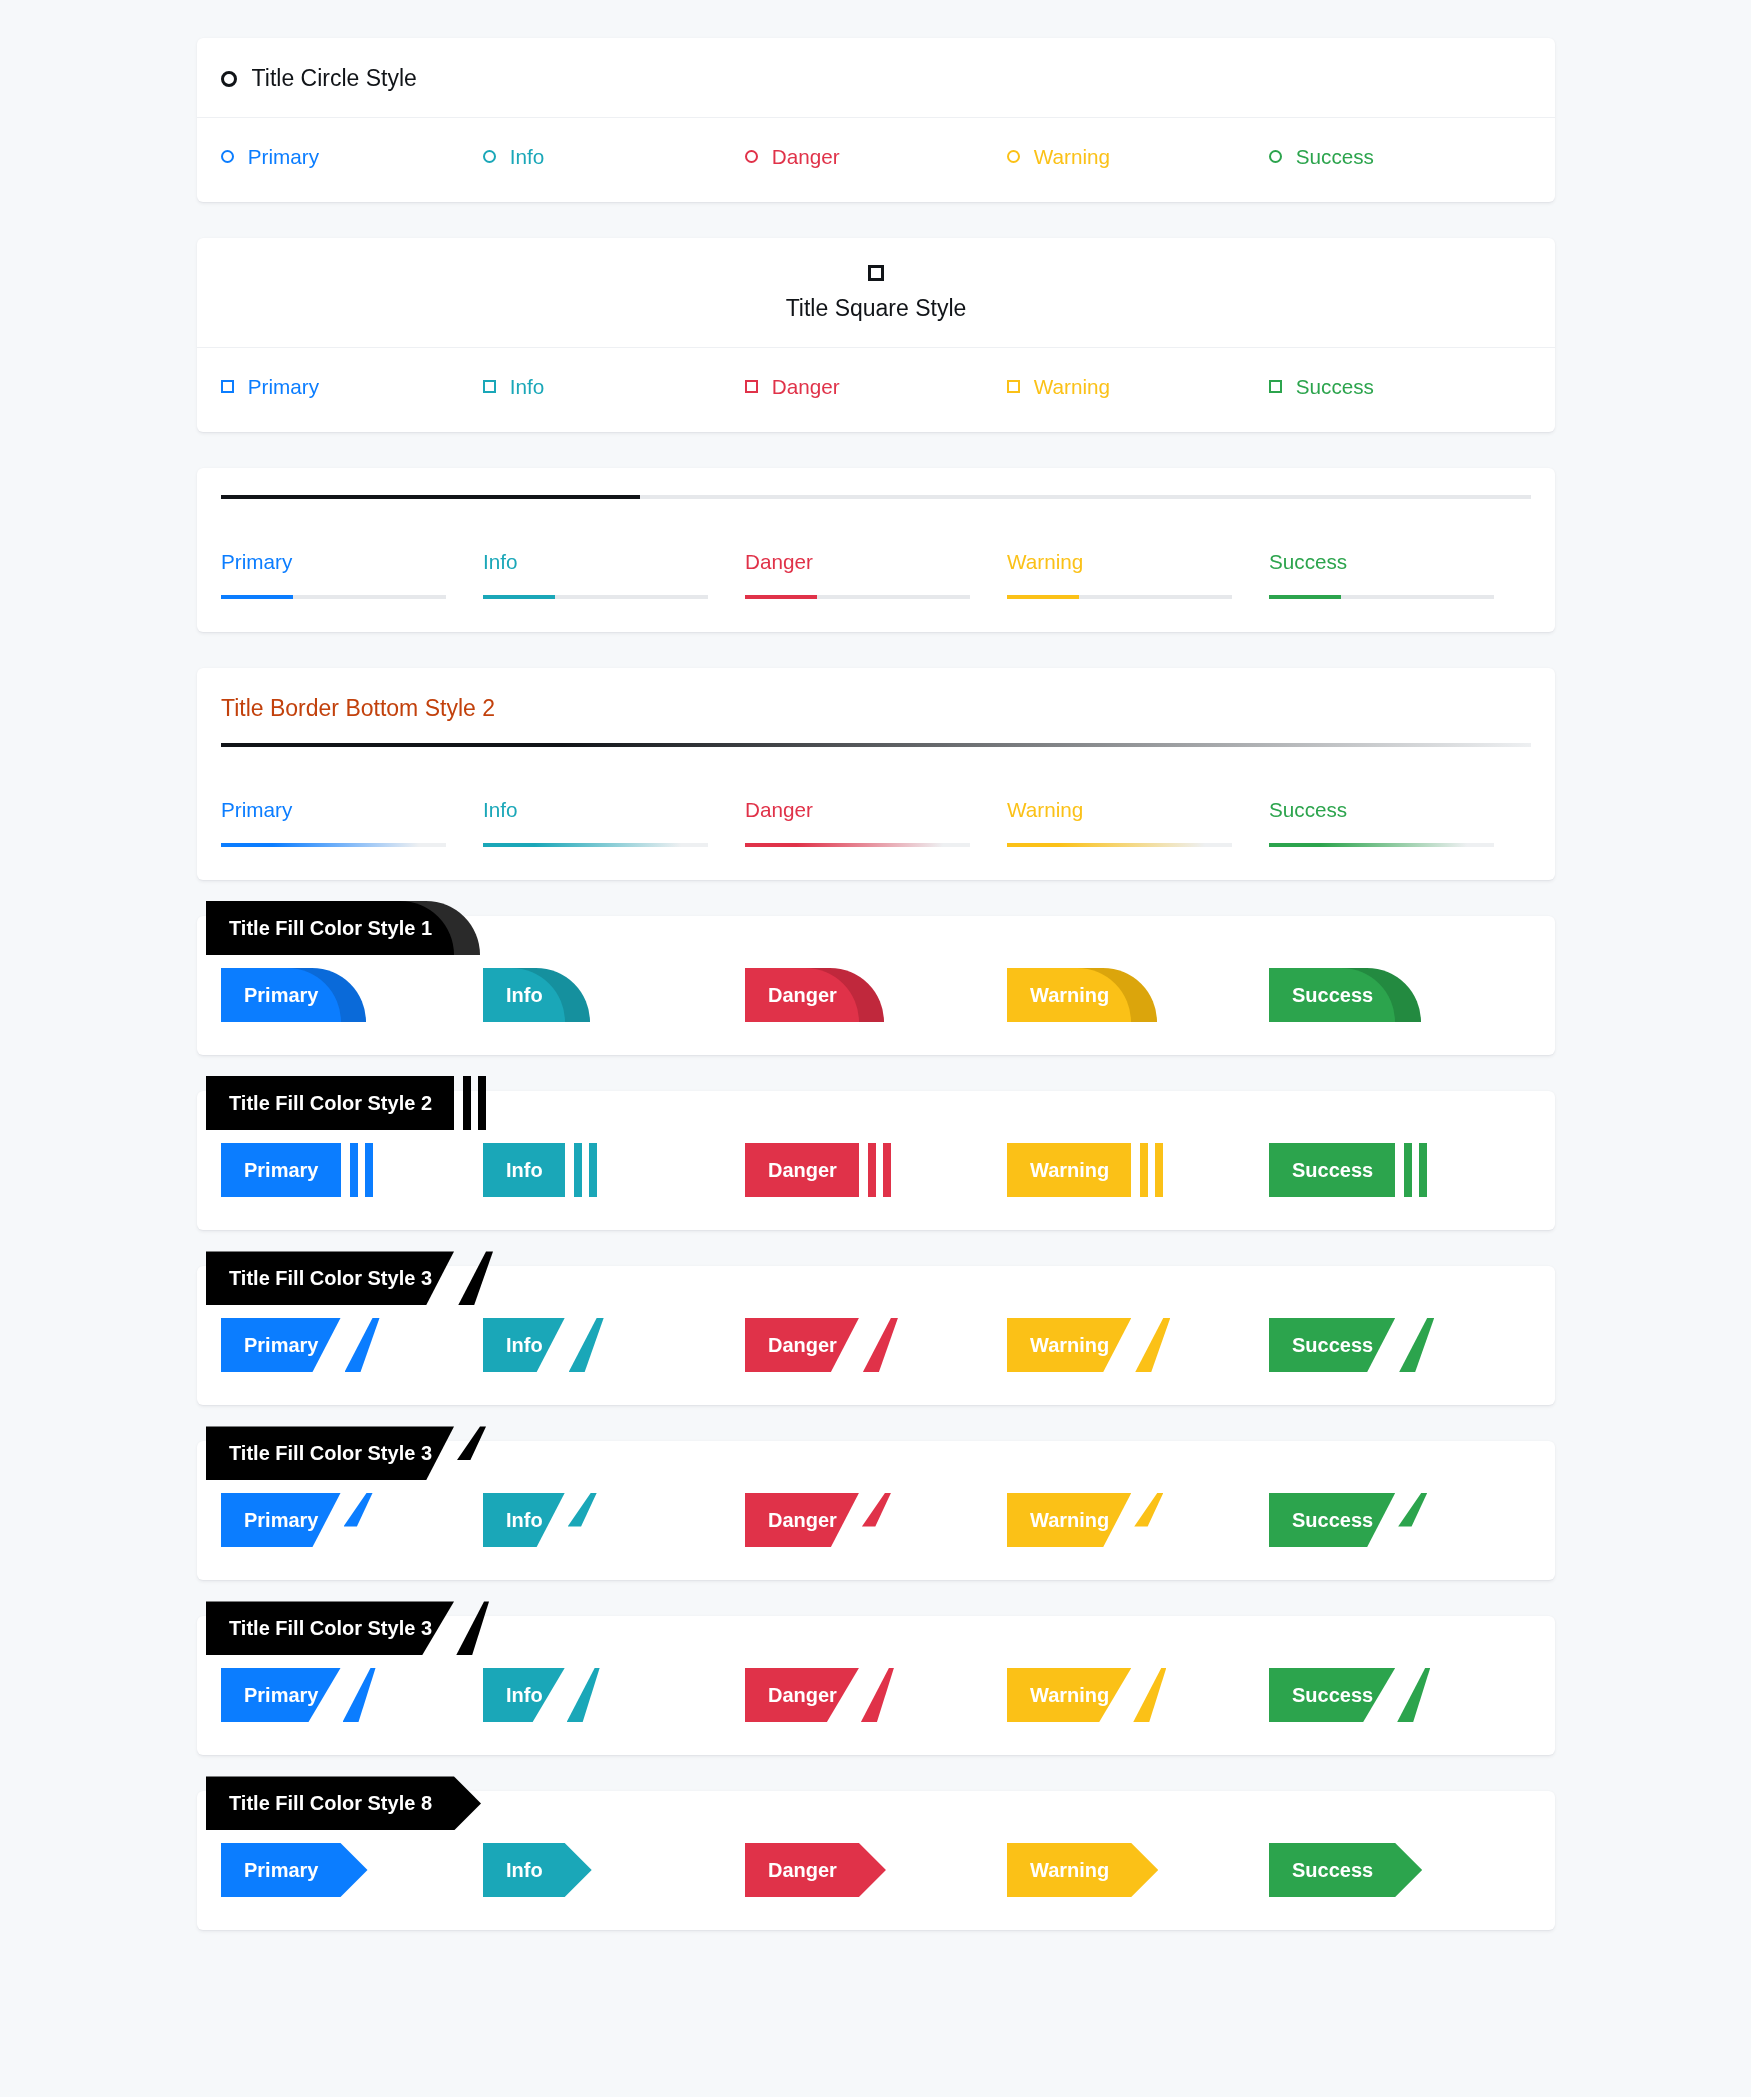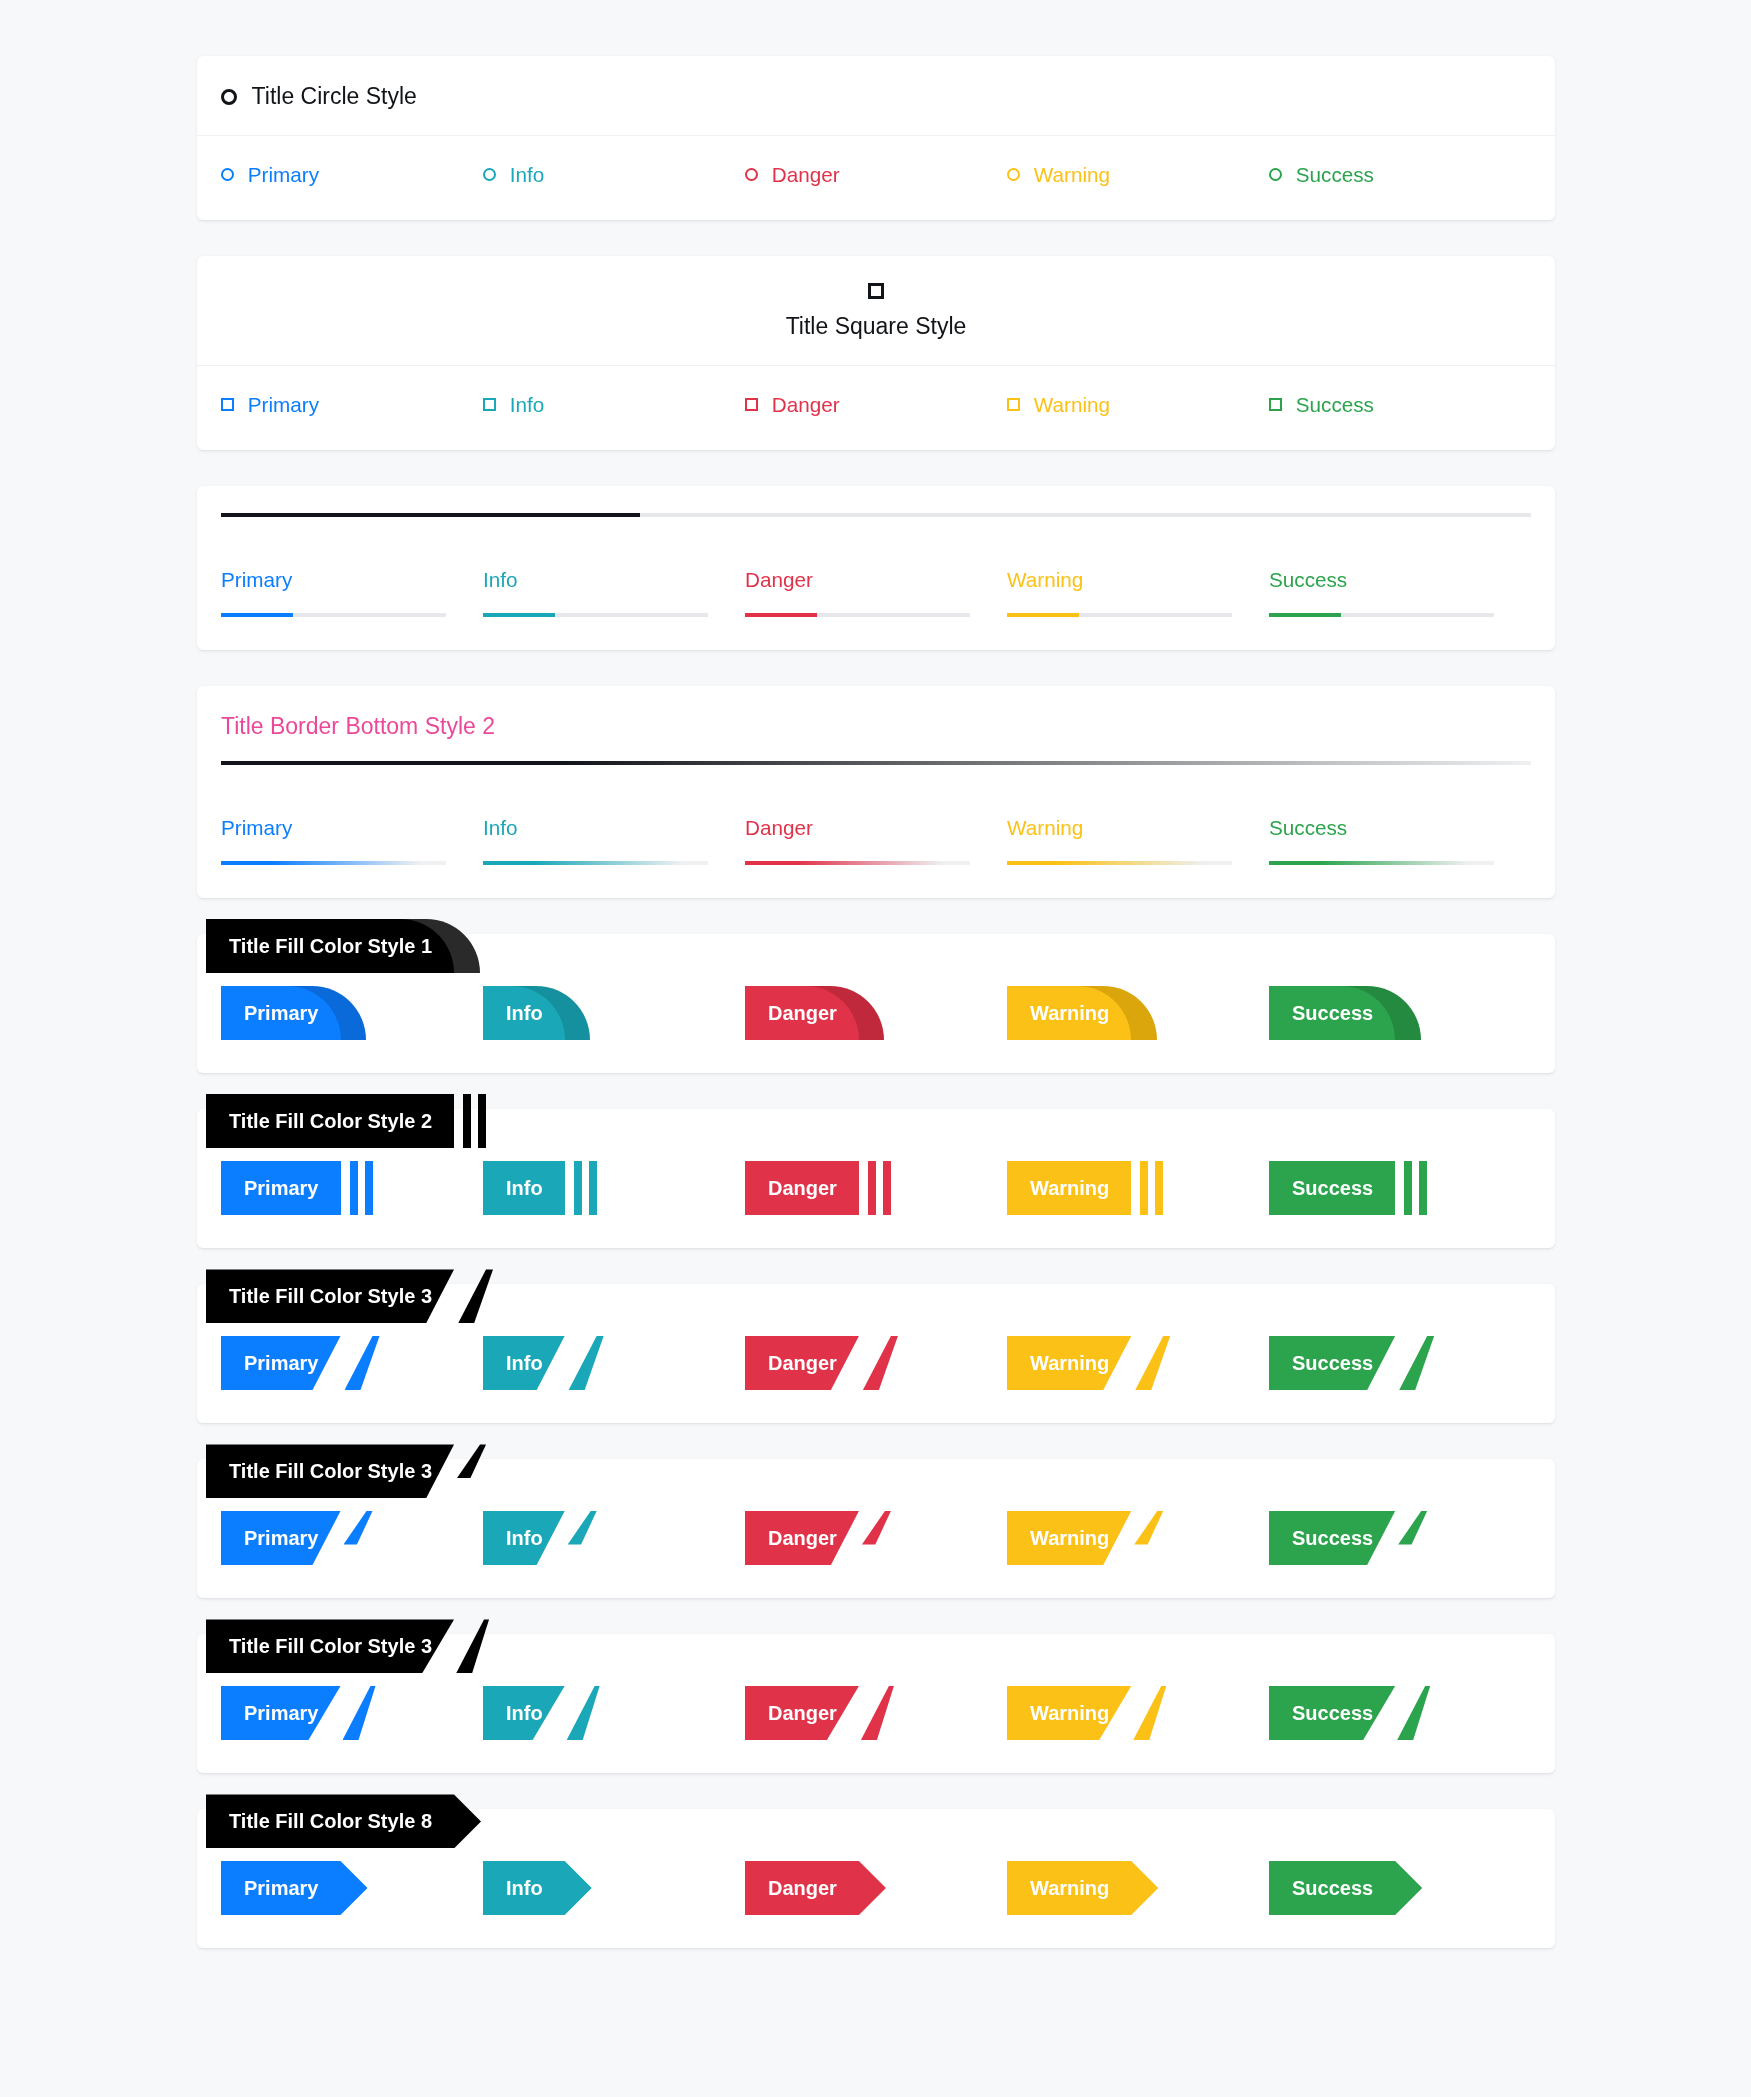--- a/index.html
+++ b/index.html
@@ -4,21 +4,21 @@
 <style>
   * { box-sizing: border-box; }
   html, body {
     margin: 0; padding: 0;
     background: #f6f8fa;
     font-family: "Liberation Sans", sans-serif;
   }
   body { width: 1752px; }
 
   .page { width: 1752px; padding: 38px 0 24px 0; }
-  .wrap { width: 1358px; margin: 18px auto; }
+  .wrap { width: 1358px; margin: 0 auto; }
 
   
   .card {
     background: #ffffff;
     border-radius: 6px;
     box-shadow: 0 1.2px 3.6px rgba(16,24,40,.055), 0 0.6px 1.2px rgba(16,24,40,.04);
     margin-bottom: 36px;
     overflow: visible;
   }
   .card-head {
@@ -259,21 +259,21 @@
             <div class="bb-item" style="--accent: #2ca44d;">
               <div class="bb-item-text" style="color: rgb(44, 164, 77);">Success</div>
               <div class="bb-line"></div>
             </div>
           </div>
         </div>
       </div>
       <div class="card">
         <div class="card-head">
           <div class="bb-head bb2" style="--accent: #111418;">
-            <div class="bb-head-text" style="color: #ec4899;">Title Border Bottom Style 2</div>
+            <div class="bb-head-text" style="color: #c2410c;">Title Border Bottom Style 2</div>
             <div class="bb-line"></div>
           </div>
         </div>
         <div class="card-body">
           <div class="row5">
             <div class="bb-item bb2" style="--accent: #0b7dff;">
               <div class="bb-item-text" style="color: rgb(11, 125, 255);">Primary</div>
               <div class="bb-line"></div>
             </div>
             <div class="bb-item bb2" style="--accent: #1aa7b8;">

